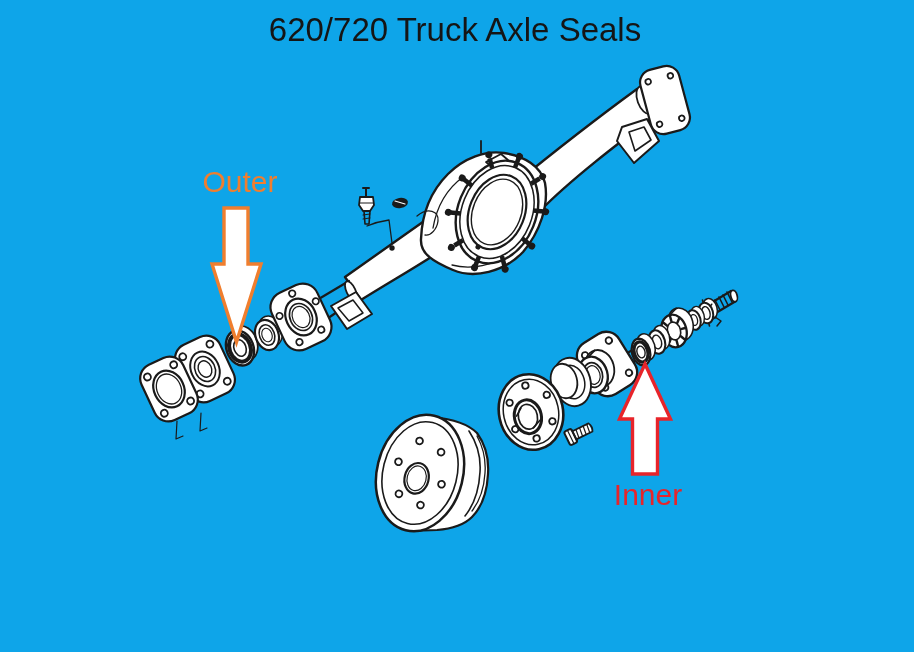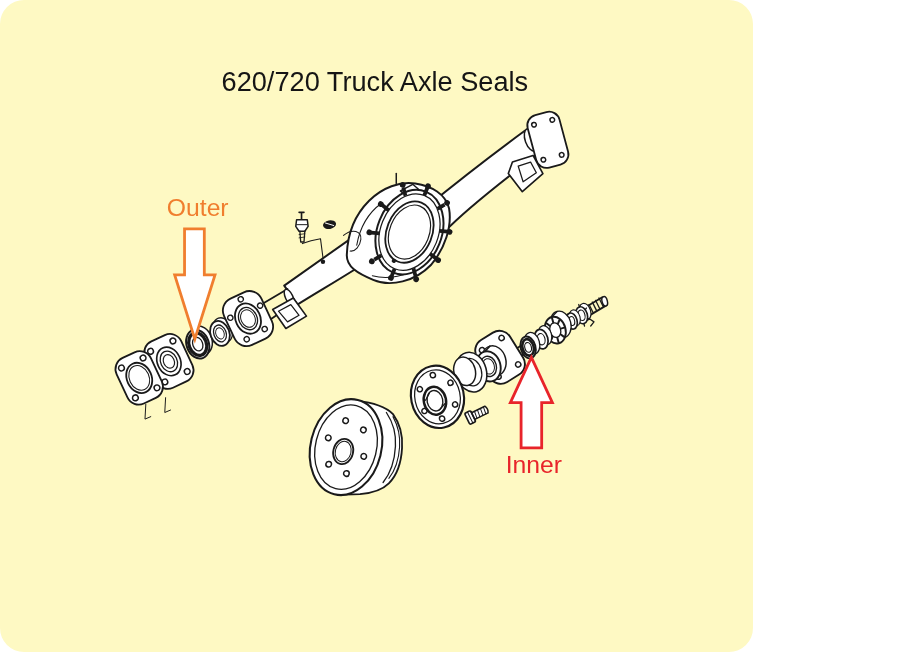--- a/index.html
+++ b/index.html
@@ -1,17 +1,17 @@
 <!DOCTYPE html>
 <html><head>
 <meta charset="utf-8">
 <style>
   html,body{margin:0;padding:0;background:#ffffff;}
-  .stage{position:relative;width:753px;height:652px;background:#fef9c3;overflow:hidden;
-         font-family:"Liberation Sans", sans-serif;border-radius:24px;}
+  .stage{position:relative;width:914px;height:652px;background:#0ea5e9;overflow:hidden;
+         font-family:"Liberation Sans", sans-serif;}
   svg{display:block;width:100%;height:100%;}
   text{font-family:"Liberation Sans", sans-serif;}
   .title-text{font-size:33px;letter-spacing:0px;}
   .callout-text{font-size:30px;}
 </style>
 </head>
 <body>
 
 <div class="stage">
 <svg viewBox="0 0 914 652">

